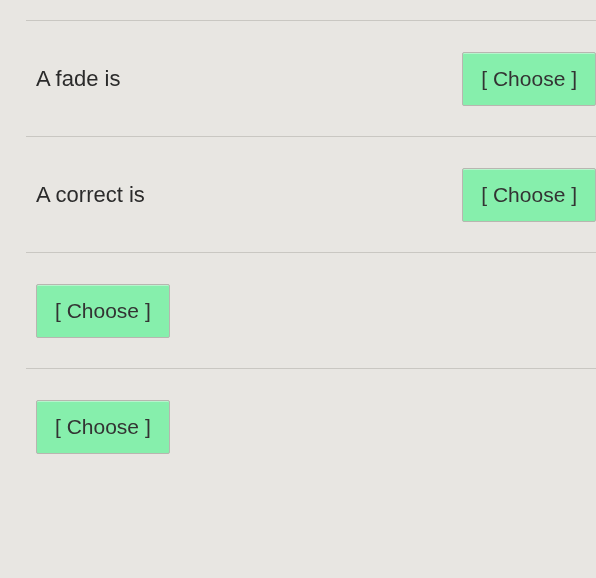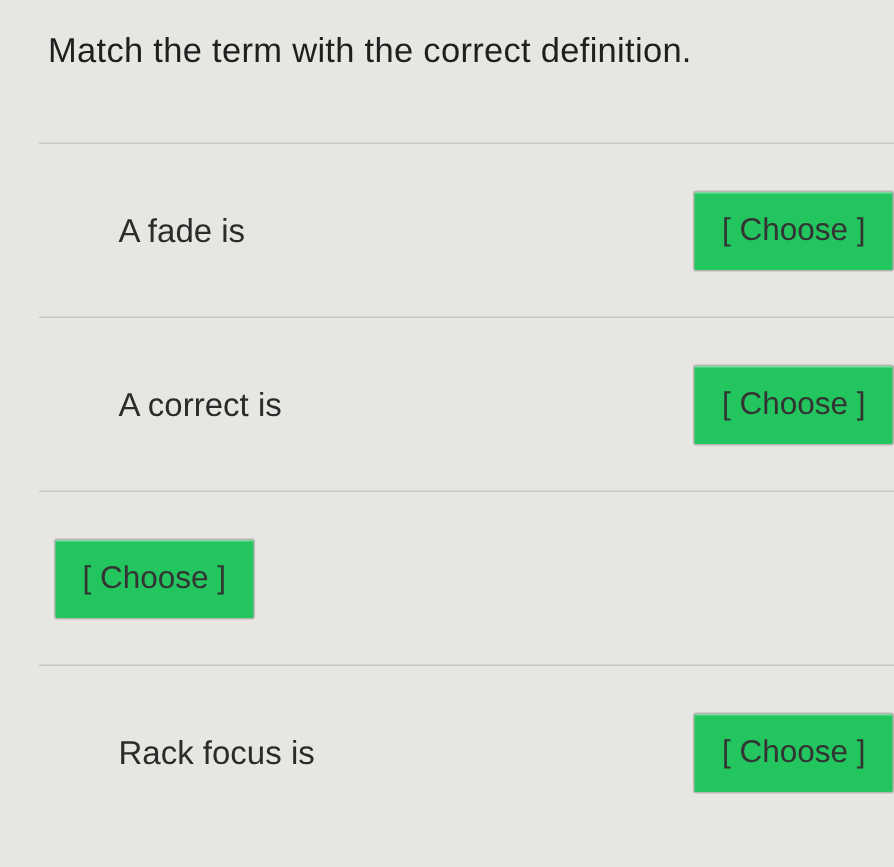--- a/index.html
+++ b/index.html
@@ -32,54 +32,51 @@
     justify-content: space-between;
     border-top: 1px solid #c9c7c2;
     padding: 28px 0 28px 10px;
     min-height: 116px;
   }
   .term {
     font-size: 22px;
     font-weight: 400;
     color: #2b2b2b;
     flex: 1;
-    margin-left: 43px;
   }
   .choose-btn {
-    background: #22c55e;
+    background: #86efac;
     border: 1px solid #b8b6b0;
     border-radius: 2px;
     padding: 14px 18px;
     font-size: 21px;
     color: #333;
     font-family: inherit;
     cursor: pointer;
     margin-right: 0;
     min-width: 130px;
     text-align: left;
     box-shadow: inset 0 1px 0 rgba(255,255,255,0.4);
   }
 </style>
 </head>
 <body>
 
 <div class="container">
-  <h2 class="question-title">Match the term with the correct definition.</h2>
 
   <div class="match-row">
     <span class="term">A fade is</span>
     <button class="choose-btn">[ Choose ]</button>
   </div>
 
   <div class="match-row">
     <span class="term">A correct is</span>
     <button class="choose-btn">[ Choose ]</button>
   </div>
 
   <div class="match-row">
     <button class="choose-btn">[ Choose ]</button>
   </div>
 
   <div class="match-row">
-    <span class="term">Rack focus is</span>
     <button class="choose-btn">[ Choose ]</button>
   </div>
 </div>
 
 </body></html>

